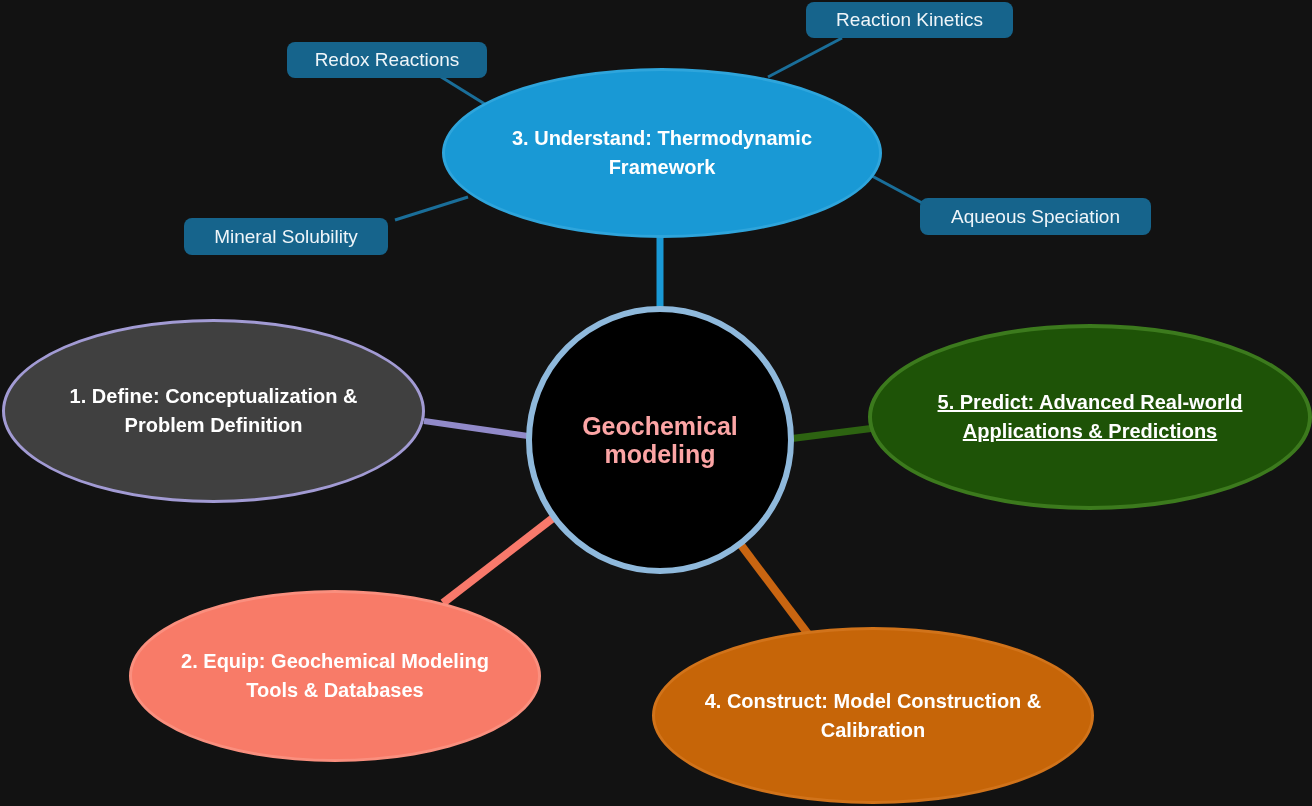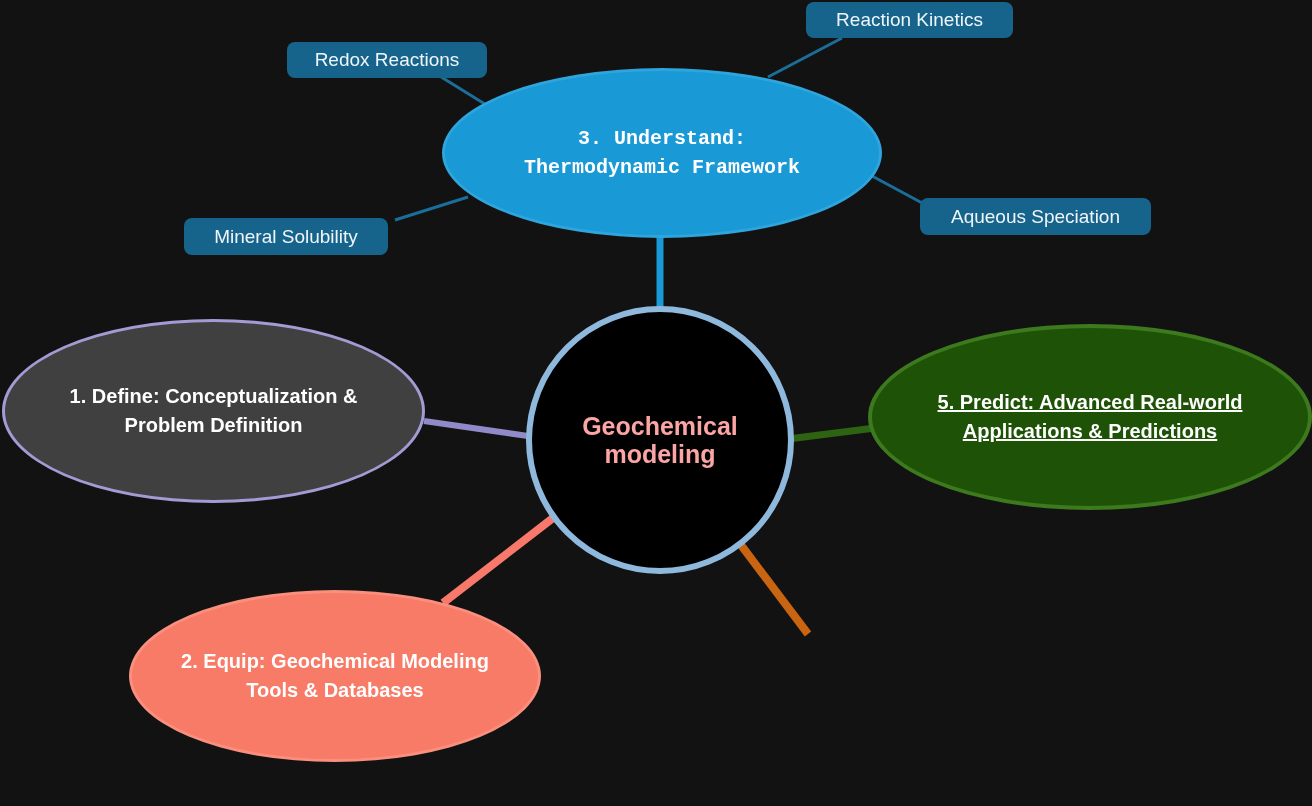--- a/index.html
+++ b/index.html
@@ -57,21 +57,20 @@
     background: #F87B68;
     border: 3px solid #FA8F7E;
     padding: 0 30px;
   }
   .node-understand {
     left: 442px; top: 68px;
     width: 440px; height: 170px;
     background: #1999D5;
     border: 3px solid #2EA5DC;
     padding: 0 55px;
-    font-family: Liberation Mono, monospace;
   }
   .node-construct {
     left: 652px; top: 627px;
     width: 442px; height: 177px;
     background: #C66508;
     border: 3px solid #D1731A;
     padding: 0 30px;
   }
   .node-predict {
     left: 868px; top: 324px;
@@ -126,20 +125,23 @@
   </div>
 
   <div class="node node-equip">
     <span>2. Equip: Geochemical Modeling Tools &amp; Databases</span>
   </div>
 
   <div class="node node-understand">
     <span>3. Understand: Thermodynamic Framework</span>
   </div>
 
+  <div class="node node-construct">
+    <span>4. Construct: Model Construction &amp; Calibration</span>
+  </div>
 
   <div class="node node-predict">
     <span>5. Predict: Advanced Real-world Applications &amp; Predictions</span>
   </div>
 
   <div class="pill pill-reaction-kinetics">
     <span>Reaction Kinetics</span>
   </div>
 
   <div class="pill pill-redox-reactions">

